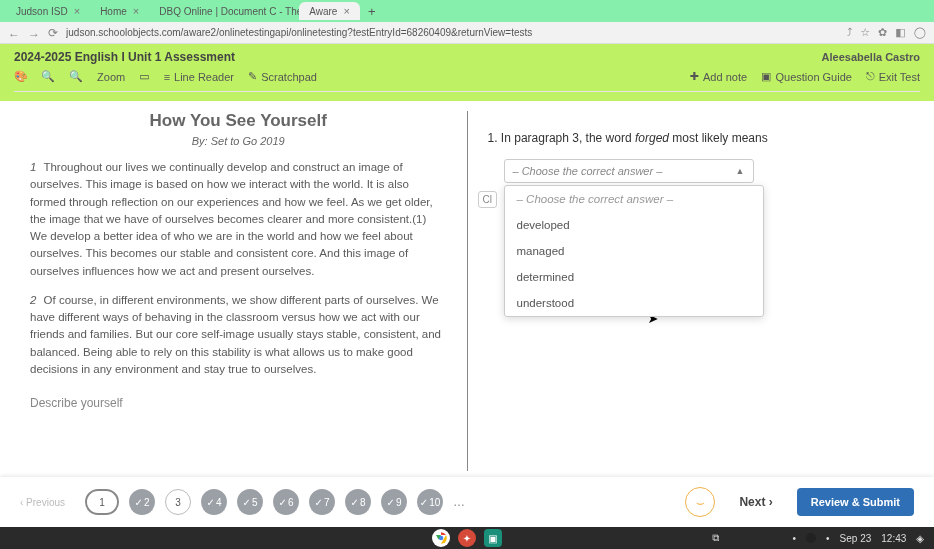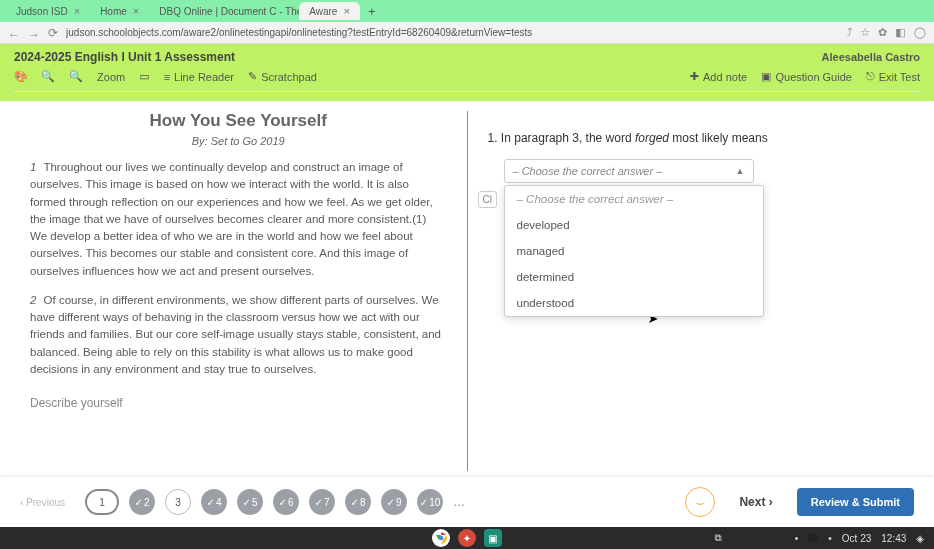--- a/index.html
+++ b/index.html
@@ -233,17 +233,17 @@
     </span>
     <span class="dock-icon dock-red">✦</span>
     <span class="dock-icon dock-teal">▣</span>
   </div>
   <div class="right">
     <span>⧉</span>
     <span class="signout">Sign out</span>
     <span>•</span>
     <span class="sys-dot"></span>
     <span>•</span>
-    <span>Oct 23</span>
+    <span>Sep 23</span>
     <span>12:43</span>
     <span>◈</span>
   </div>
 </div>
 
 </body></html>

